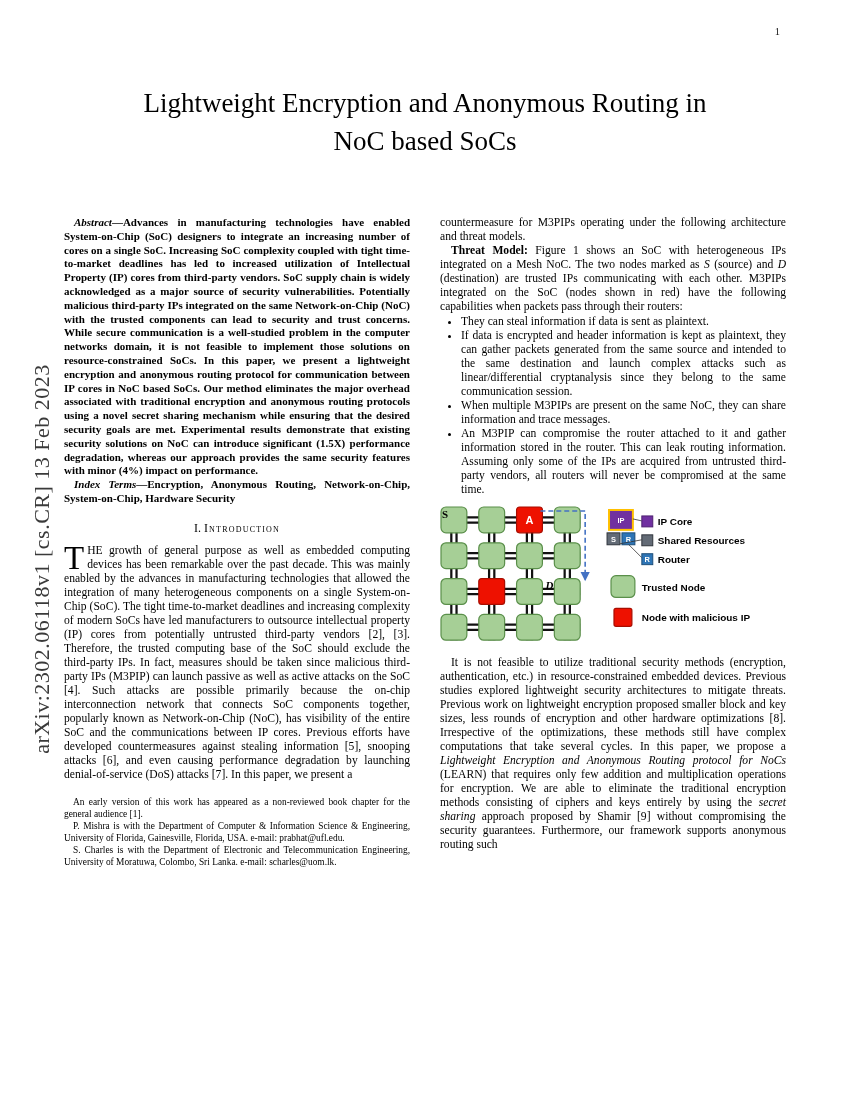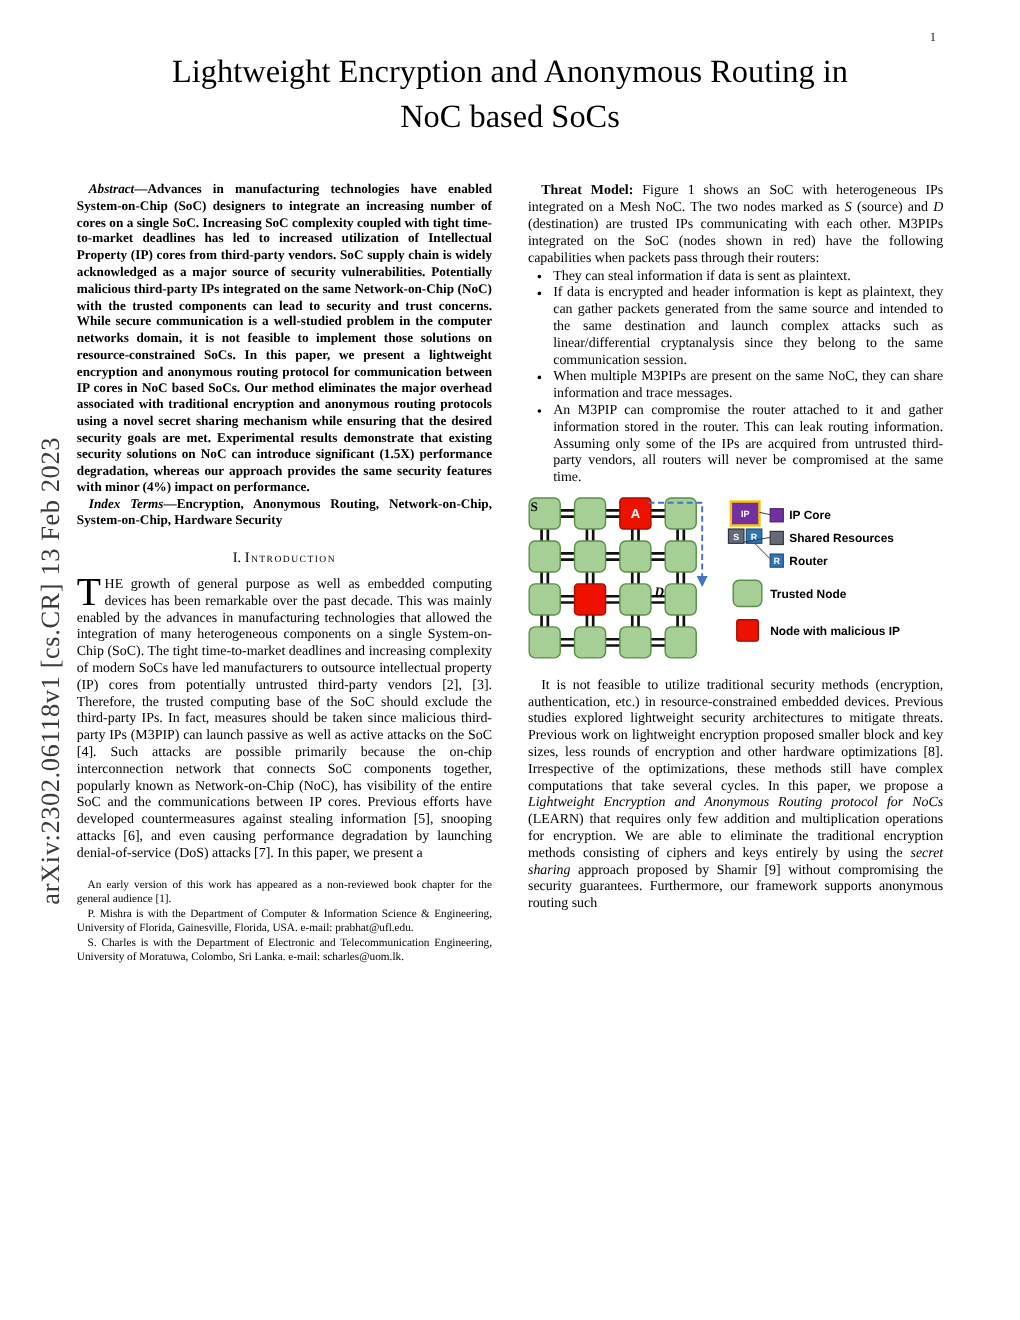--- a/index.html
+++ b/index.html
@@ -9,24 +9,24 @@
 
   .page-number { position:absolute; top:26px; right:70px; font-size:10.5px; color:#222; }
 
   .watermark {
     position:absolute; width:600px; left:-258px; top:546px;
     transform:rotate(-90deg); text-align:center;
     font-size:22px; letter-spacing:0.5px; color:#3a3a3a;
     font-family:"Liberation Serif", serif; white-space:nowrap;
   }
 
-  .title { text-align:center; margin-top:40px; font-size:27px; font-weight:normal; line-height:38px; }
+  .title { text-align:center; margin-top:84px; font-size:27px; font-weight:normal; line-height:38px; }
   .authors { text-align:center; margin-top:17px; font-size:13.5px; }
 
-  .columns { display:flex; gap:30px; padding:0 64px; margin-top:36px; }
+  .columns { display:flex; gap:30px; padding:0 64px; margin-top:56px; }
   .col { width:350px; text-align:justify; }
 
   .abstract, .index-terms { font-weight:bold; font-size:11px; line-height:13.8px; text-indent:10px; }
   .index-terms { margin-top:11px; }
   .lbl { font-style:italic; }
 
   h2.section { text-align:center; font-size:12px; font-weight:normal; margin:15px 0 9px 0; }
   h2.section .sc { font-variant:small-caps; letter-spacing:1.2px; }
 
   .body-text { font-size:11.6px; line-height:14px; }
@@ -84,20 +84,21 @@
 
       <div class="footnotes">
         <p>An early version of this work has appeared as a non-reviewed book chapter for the general audience [1].</p>
         <p>P. Mishra is with the Department of Computer &amp; Information Science &amp; Engineering, University of Florida, Gainesville, Florida, USA. e-mail: prabhat@ufl.edu.</p>
         <p>S. Charles is with the Department of Electronic and Telecommunication Engineering, University of Moratuwa, Colombo, Sri Lanka. e-mail: scharles@uom.lk.</p>
       </div>
     </div>
 
     <div class="col body-text">
 
+      <p>countermeasure for M3PIPs operating under the following architecture and threat models.</p>
 
       <p class="indent"><b>Threat Model:</b><span> Figure 1 shows an SoC with heterogeneous IPs integrated on a Mesh NoC. The two nodes marked as </span><span class="mathvar">S</span><span> (source) and </span><span class="mathvar">D</span><span> (destination) are trusted IPs communicating with each other. M3PIPs integrated on the SoC (nodes shown in red) have the following capabilities when packets pass through their routers:</span></p>
 
       <ul class="threat-list">
         <li>They can steal information if data is sent as plaintext.</li>
         <li>If data is encrypted and header information is kept as plaintext, they can gather packets generated from the same source and intended to the same destination and launch complex attacks such as linear/differential cryptanalysis since they belong to the same communication session.</li>
         <li>When multiple M3PIPs are present on the same NoC, they can share information and trace messages.</li>
         <li>An M3PIP can compromise the router attached to it and gather information stored in the router. This can leak routing information. Assuming only some of the IPs are acquired from untrusted third-party vendors, all routers will never be compromised at the same time.</li>
       </ul>
 

